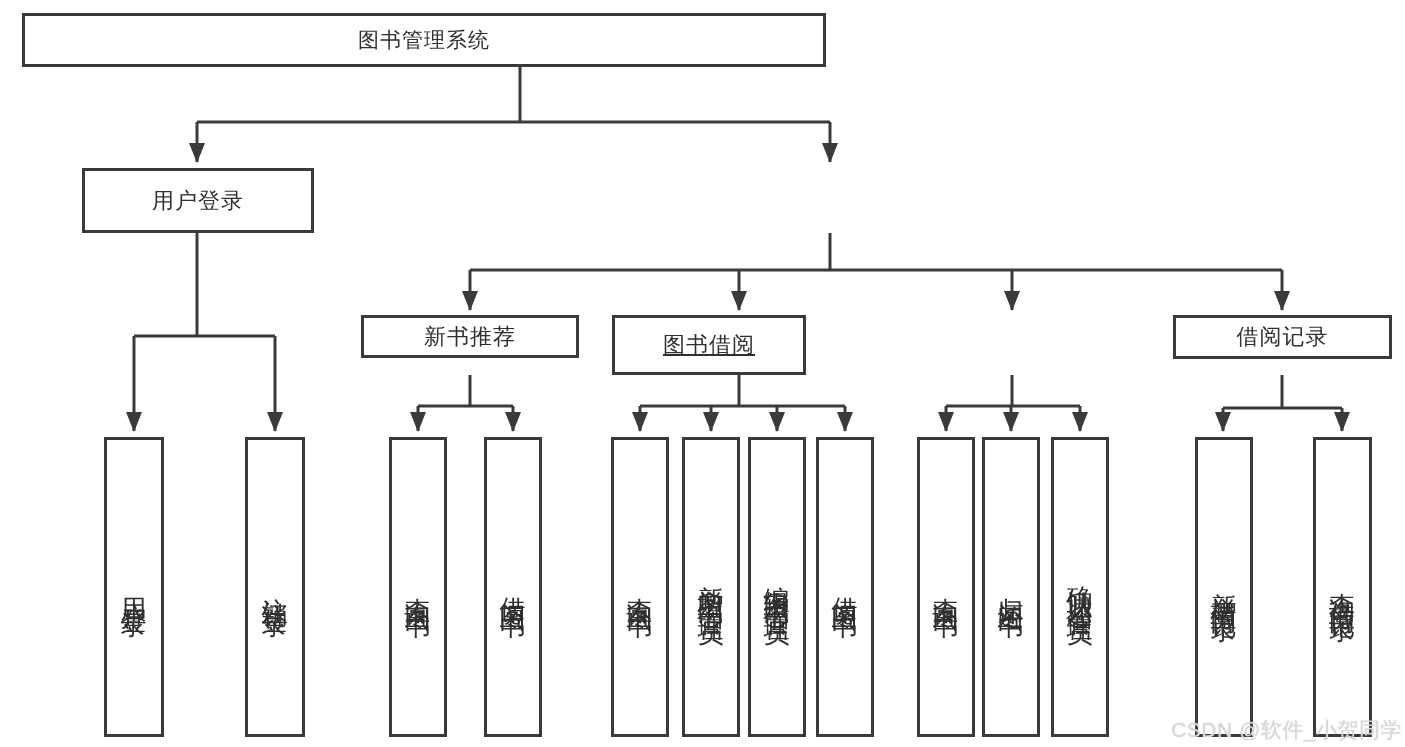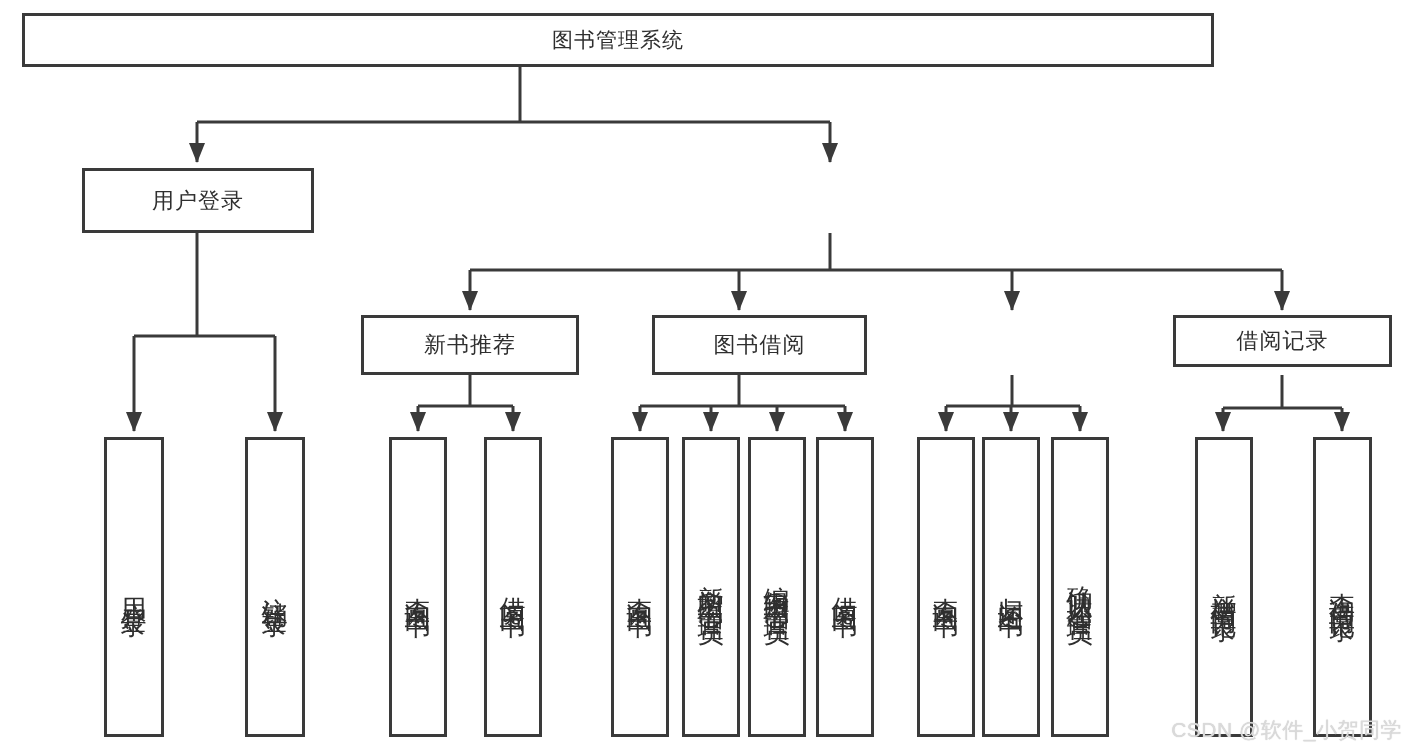--- a/index.html
+++ b/index.html
@@ -112,35 +112,35 @@
       <path d="M1011,406 V431" marker-end="url(#arrow)"></path>
       <path d="M1080,406 V431" marker-end="url(#arrow)"></path>
 
       <path d="M1282,375 V408"></path>
       <path d="M1223,408 H1342"></path>
       <path d="M1223,408 V431" marker-end="url(#arrow)"></path>
       <path d="M1342,408 V431" marker-end="url(#arrow)"></path>
     </g>
   </svg>
 
-  <div class="box h root" style="left:22px; top:13px; width:1192px; height:54px;">
+  <div class="box h root" style="left:22px; top:13px; width:804px; height:54px;">
     <span>图书管理系统</span>
   </div>
 
   <div class="box h" style="left:82px; top:168px; width:232px; height:65px;">
     <span>用户登录</span>
   </div>
 
-  <div class="box h" style="left:361px; top:315px; width:218px; height:60px;">
+  <div class="box h" style="left:361px; top:315px; width:218px; height:43px;">
     <span>新书推荐</span>
   </div>
-  <div class="box h" style="left:652px; top:315px; width:215px; height:60px;">
+  <div class="box h" style="left:612px; top:315px; width:194px; height:60px;text-decoration:underline;">
     <span>图书借阅</span>
   </div>
-  <div class="box h" style="left:1173px; top:315px; width:219px; height:52px;">
+  <div class="box h" style="left:1173px; top:315px; width:219px; height:44px;">
     <span>借阅记录</span>
   </div>
 
   <div class="box leaf" style="left:104px; top:437px; width:60px; height:300px;">
     <span>用户登录</span>
   </div>
   <div class="box leaf" style="left:245px; top:437px; width:60px; height:300px;">
     <span>注销登录</span>
   </div>
 

